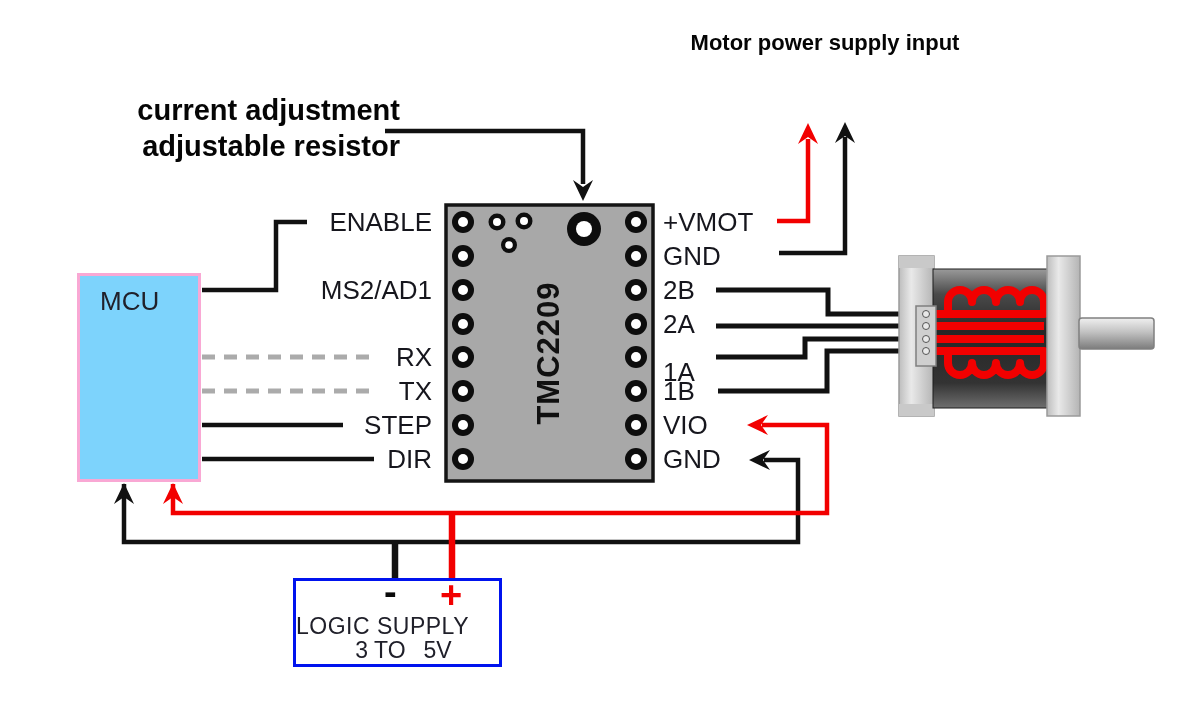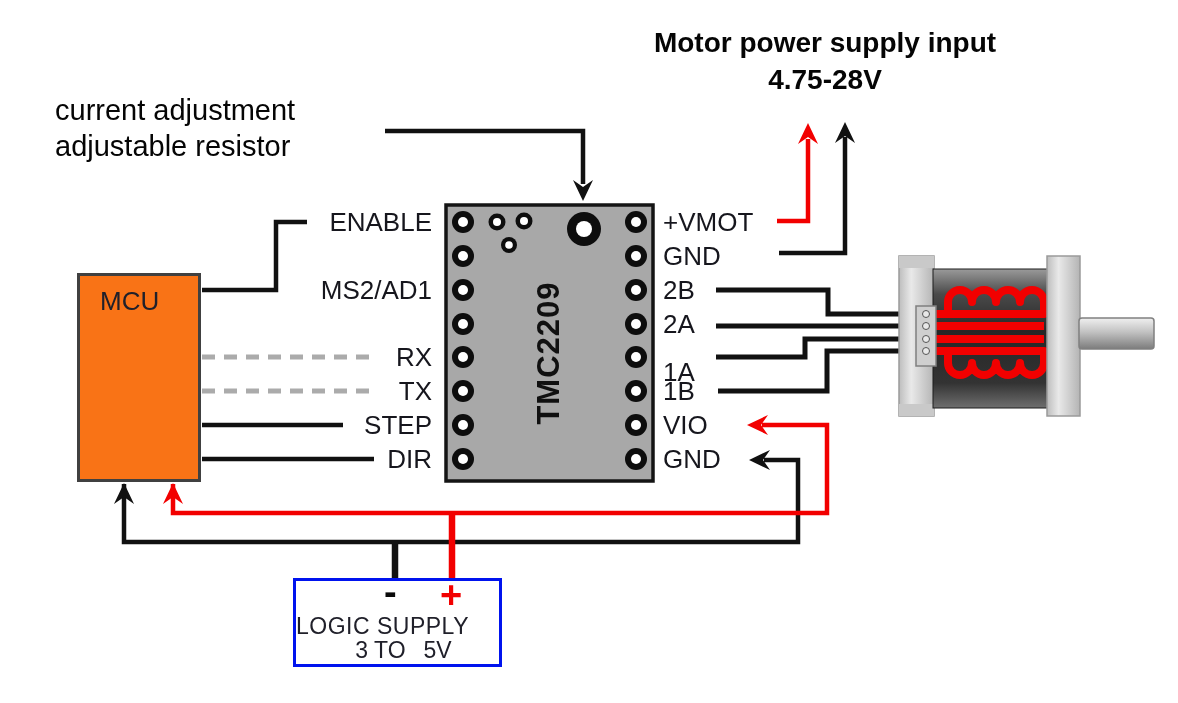--- a/index.html
+++ b/index.html
@@ -8,43 +8,43 @@
     width: 1178px;
     height: 703px;
     background: #ffffff;
     font-family: "Liberation Sans", sans-serif;
     overflow: hidden;
   }
   .svg-layer { position: absolute; left: 0; top: 0; }
 
   .title-motor-power {
     position: absolute; left: 600px; top: 24px; width: 450px;
-    text-align: center; font-weight: bold; font-size: 28px; line-height: 37px;
+    text-align: center; font-weight: bold; font-size: 22px; line-height: 37px;
     color: #050505;
   }
   .label-current-adjust {
-    position: absolute; left: 55px; top: 92px; width: 330px;
-    text-align: left; font-weight: normal; font-size: 29px; line-height: 36px;
+    position: absolute; left: 70px; top: 92px; width: 330px;
+    text-align: right; font-weight: bold; font-size: 29px; line-height: 36px;
     color: #050505;
   }
 
   .pin { position: absolute; font-size: 26px; line-height: 32px; color: #16161d; white-space: nowrap; }
   .pin-l { right: 746px; text-align: left; }
   .pin-r { left: 663px; text-align: center; }
 
   .tmc-label {
     position: absolute; left: 449px; top: 333px; width: 200px; height: 40px;
     line-height: 40px; text-align: center;
     font-size: 31px; font-weight: bold; letter-spacing: 1px; color: #101010;
     transform: rotate(-90deg);
   }
 
   .mcu-box {
     position: absolute; left: 77px; top: 273px; width: 124px; height: 209px;
-    border: 3px solid #404040; box-sizing: border-box; background: #f97316;
+    border: 3px solid #f9a8d4; box-sizing: border-box; background: #7dd3fc;
   }
   .mcu-text { position: absolute; left: 20px; top: 10px; font-size: 26px; color: #20202a; }
 
   .supply-box {
     position: absolute; left: 293px; top: 578px; width: 209px; height: 89px;
     border: 3px solid #0013ee; box-sizing: border-box; background: #ffffff;
   }
   .supply-minus {
     position: absolute; left: 88px; top: -10px;
     font-size: 38px; font-weight: bold; color: #0a0a0a;
@@ -200,21 +200,20 @@
       <polygon points="583,201 573,180 583,187 593,180" fill="#111111"></polygon>
       <polygon points="124,483 114,504 124,497 134,504" fill="#111111"></polygon>
       <polygon points="173,483 163,504 173,497 183,504" fill="#f20000"></polygon>
       <polygon points="747,425 768,415 761,425 768,435" fill="#f20000"></polygon>
       <polygon points="749,460 770,450 763,460 770,470" fill="#111111"></polygon>
     </g>
   </svg>
 
   <div class="title-motor-power">
     <div>Motor power supply input</div>
-    <div>4.75-28V</div>
   </div>
 
   <div class="label-current-adjust">
     <div>current adjustment</div>
     <div>adjustable resistor</div>
   </div>
 
   <span class="pin pin-l" style="top:206px">ENABLE</span>
   <span class="pin pin-l" style="top:274px">MS2/AD1</span>
   <span class="pin pin-l" style="top:341px">RX</span>

